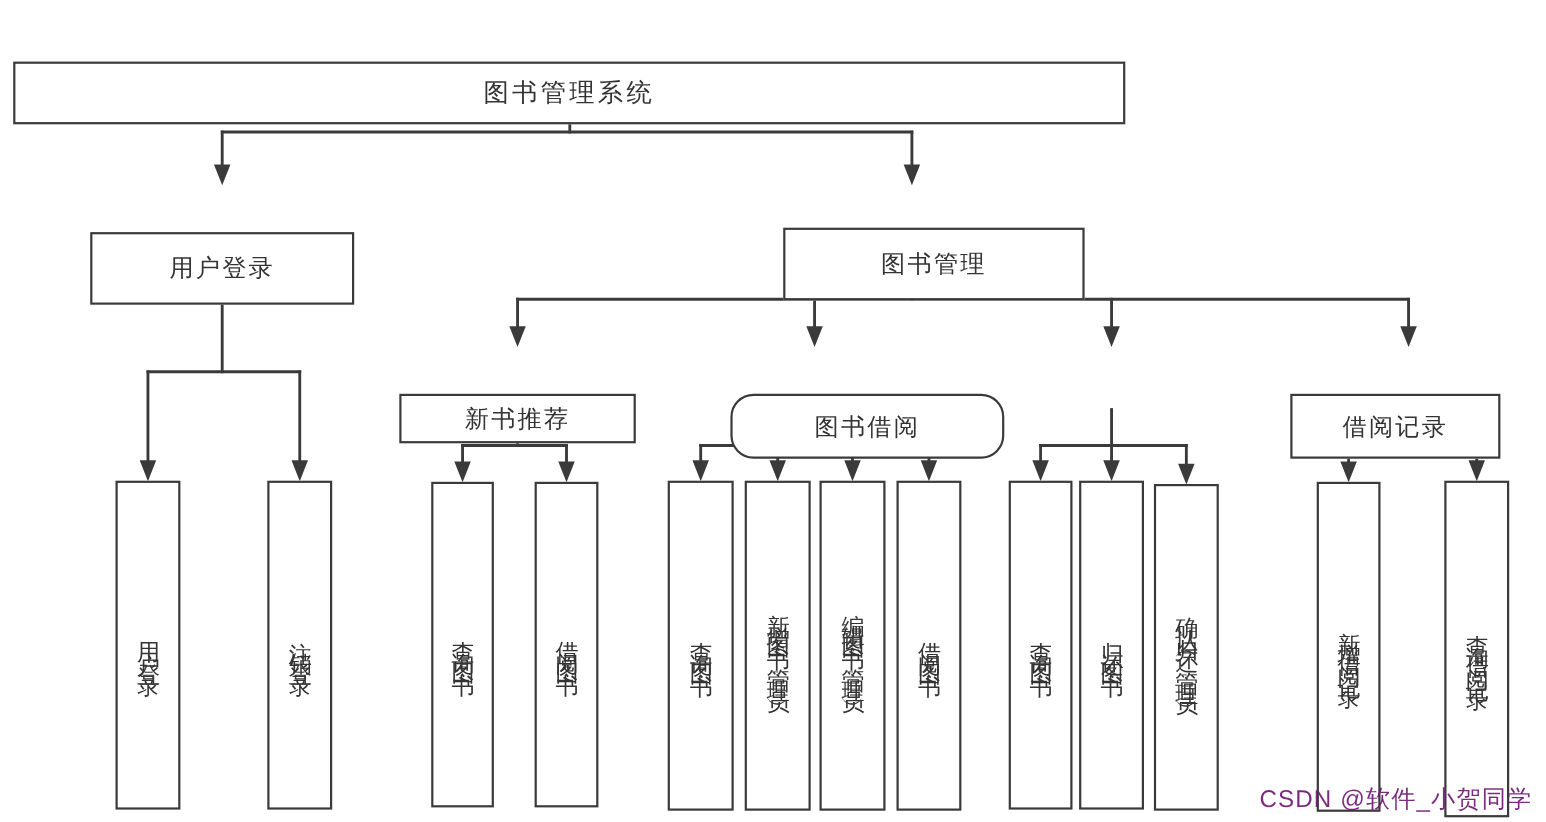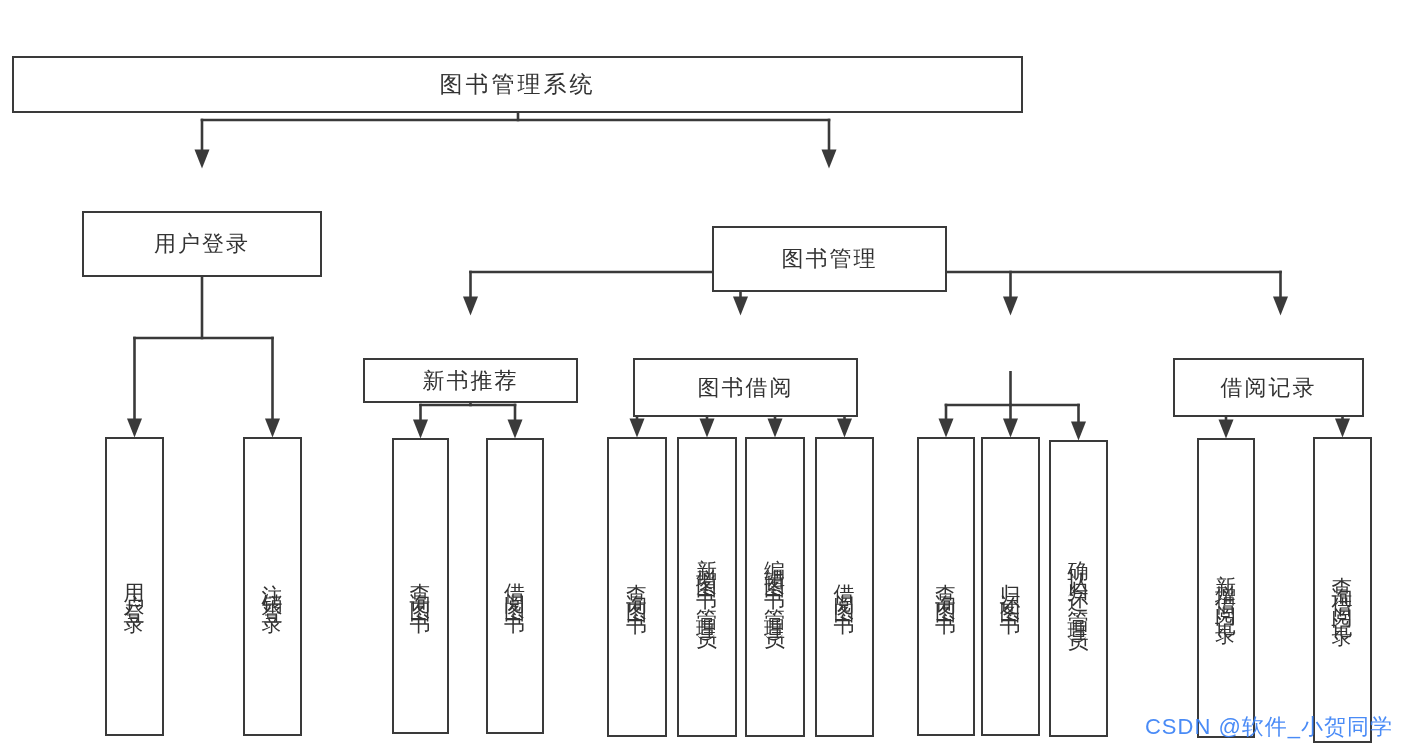--- a/index.html
+++ b/index.html
@@ -45,21 +45,21 @@
     letter-spacing: 10px;
     line-height: 1;
   }
   #watermark {
     position: absolute;
     right: 12px;
     bottom: 5px;
     z-index: 5;
     font-size: 22px;
     letter-spacing: 1px;
-    color: #3b82f6;
+    color: #701a75;
     opacity: 0.92;
     white-space: nowrap;
   }
 </style>
 </head>
 <body>
 
 <div id="stage">
 
   <svg id="edges" viewBox="0 0 1405 747" xmlns="http://www.w3.org/2000/svg">
@@ -134,24 +134,24 @@
       <line x1="1226" y1="403.7" x2="1226" y2="428"></line>
       <polygon points="1218.5,419.5 1233.5,419.5 1226,438.5"></polygon>
       <line x1="1342.5" y1="403.7" x2="1342.5" y2="427"></line>
       <polygon points="1335,418.5 1350,418.5 1342.5,437.5"></polygon>
     </g>
   </svg>
 
   <div class="node hbox root" style="left:12px; top:13px; width:1011px; height:57px;">图书管理系统</div>
 
   <div class="node hbox" style="left:82px; top:168px; width:240px; height:66px;">用户登录</div>
-  <div class="node hbox" style="left:712px; top:183px; width:235px; height:66px;">图书管理</div>
+  <div class="node hbox" style="left:712px; top:164px; width:274px; height:66px;">图书管理</div>
 
   <div class="node hbox" style="left:363px; top:315px; width:215px; height:45px;">新书推荐</div>
-  <div class="node hbox" style="left:633px; top:315px; width:225px; height:59px;">图书借阅</div>
+  <div class="node hbox" style="left:664px; top:315px; width:249px; height:59px;border-radius:21px;">图书借阅</div>
   <div class="node hbox" style="left:1173px; top:315px; width:191px; height:59px;">借阅记录</div>
 
   <div class="node vbox" style="left:105px; top:437px; width:59px; height:299px;">用户登录</div>
   <div class="node vbox" style="left:243px; top:437px; width:59px; height:299px;">注销登录</div>
 
   <div class="node vbox" style="left:392px; top:438px; width:57px; height:296px;">查询图书</div>
   <div class="node vbox" style="left:486px; top:438px; width:58px; height:296px;">借阅图书</div>
 
   <div class="node vbox" style="left:607px; top:437px; width:60px; height:300px;">查询图书</div>
   <div class="node vbox" style="left:677px; top:437px; width:60px; height:300px;">新增图书（管理员）</div>

